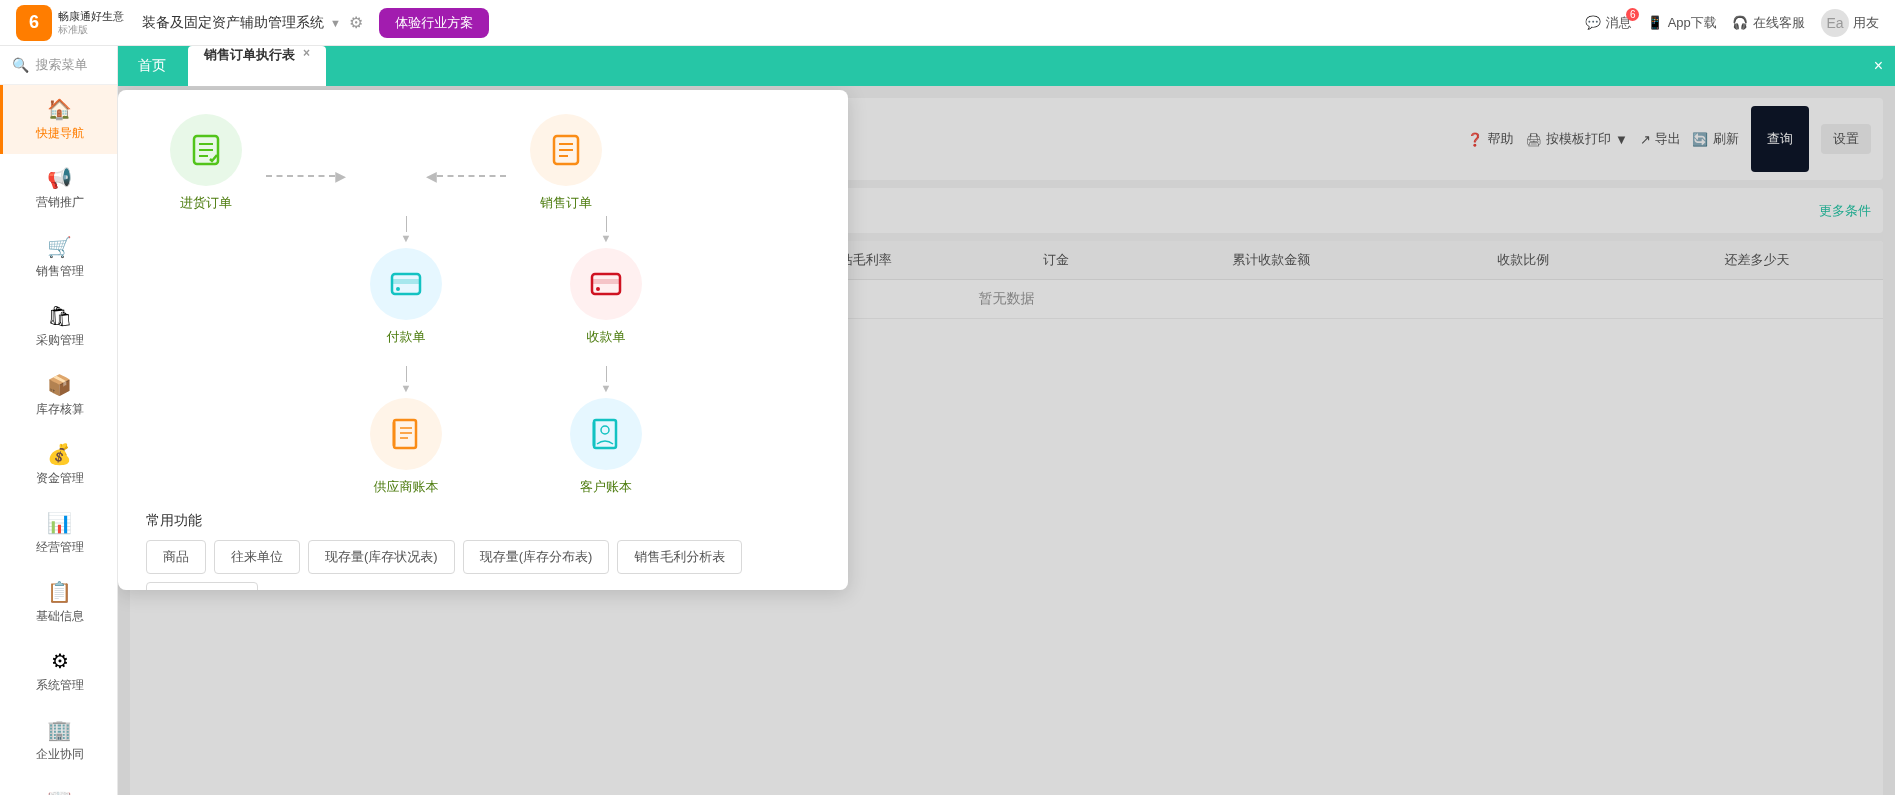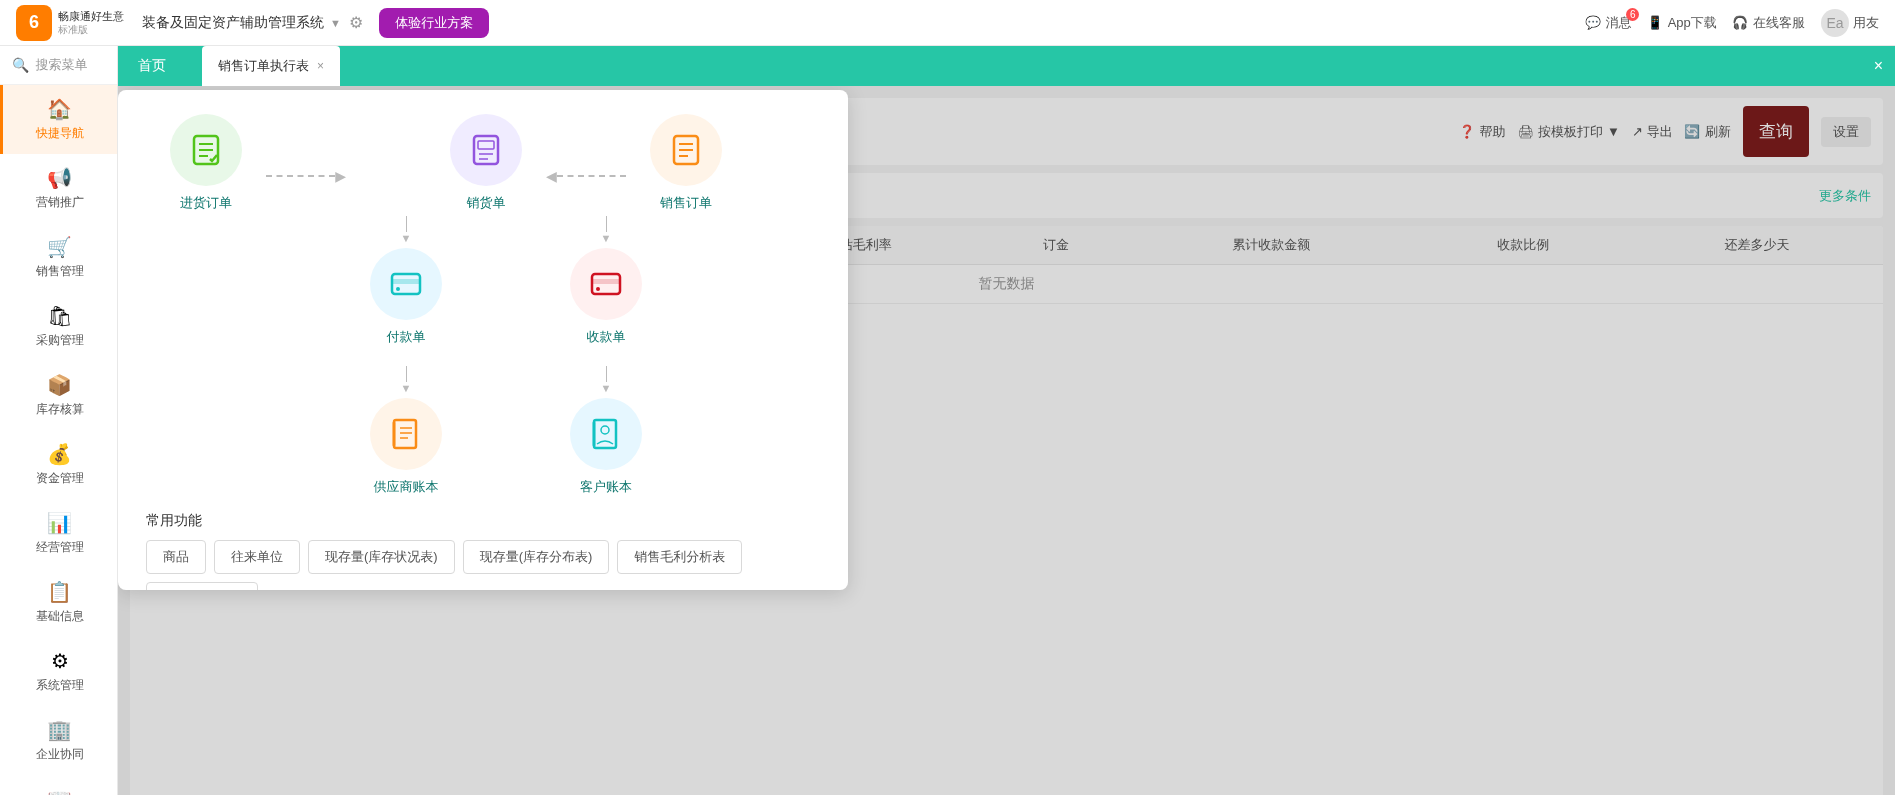--- a/index.html
+++ b/index.html
@@ -62,44 +62,44 @@
     
     .tab-bar {
       display: flex; align-items: center; background: #26c6a6;
       height: 40px; flex-shrink: 0;
     }
     .tab-home {
       padding: 0 20px; height: 100%; display: flex; align-items: center;
       color: #fff; font-size: 14px; cursor: pointer;
     }
     .tab-item {
-      padding: 0 16px; height: 100%; display: flex; align-items: center;
+      padding: 0 16px; height: 100%; display: flex; 
       background: #fff; color: #333; font-size: 13px; cursor: pointer;
-      margin-left: 16px; border-radius: 4px 4px 0 0;
+      margin-left: 2px; border-radius: 4px 4px 0 0; font-weight: bold;
     }
     .tab-close { margin-left: 8px; color: #999; font-size: 12px; cursor: pointer; }
     .tab-spacer { flex: 1; }
     .tab-close-all { color: #fff; font-size: 16px; padding: 0 12px; cursor: pointer; }
 
     
     .page-content { flex: 1; overflow: hidden; position: relative; background: #f5f5f5; padding: 12px; }
 
     
     .page-toolbar {
       display: flex; align-items: center; justify-content: flex-end;
       background: #fff; padding: 8px 12px; margin-bottom: 8px;
       gap: 12px; border-radius: 4px;
     }
     .toolbar-btn {
       display: flex; align-items: center; gap: 4px; color: #555;
       cursor: pointer; font-size: 13px; background: none; border: none;
     }
     .toolbar-btn-primary {
-      background: #7f1d1d; color: #fff; border: none; border-radius: 4px;
-      padding: 14px 16px; cursor: pointer; font-size: 17px;
+      background: #0f172a; color: #fff; border: none; border-radius: 4px;
+      padding: 24px 16px; cursor: pointer; font-size: 13px;
     }
     .toolbar-btn-setting {
       background: #f0f0f0; color: #555; border: none; border-radius: 4px;
       padding: 6px 12px; cursor: pointer; font-size: 13px;
     }
 
     
     .filter-row {
       display: flex; align-items: center; background: #fff;
       padding: 8px 12px; margin-bottom: 8px; gap: 20px; border-radius: 4px;
@@ -142,21 +142,21 @@
       width: 72px; height: 72px; border-radius: 50%;
       display: flex; align-items: center; justify-content: center;
       font-size: 28px; margin-bottom: 8px;
     }
     .flow-circle.green { background: #e8f8e8; color: #52c41a; }
     .flow-circle.red { background: #ffeaea; color: #ff4d4f; }
     .flow-circle.purple { background: #f0ecff; color: #9254de; }
     .flow-circle.orange { background: #fff4e8; color: #fa8c16; }
     .flow-circle.teal { background: #e6f7ff; color: #13c2c2; }
     .flow-circle.crimson { background: #fff0f0; color: #cf1322; }
-    .flow-label { font-size: 13px; color: #0f766e; text-align: left; }
+    .flow-label { font-size: 13px; color: #4d7c0f; text-align: left; }
 
     
     .common-functions { margin-top: 12px; }
     .common-functions-title { font-size: 14px; color: #333; margin-bottom: 10px; font-weight: 500; }
     .function-buttons { display: flex; flex-wrap: wrap; gap: 8px; }
     .function-btn {
       border: 1px solid #d9d9d9; border-radius: 4px;
       padding: 7px 16px; font-size: 13px; color: #555;
       background: #fff; cursor: pointer;
     }
@@ -352,31 +352,20 @@
               </div>
 
               <div style="display:flex;align-items:center;padding-bottom:28px;width:80px;">
                 <div style="flex:1;border-top:2px dashed #bbb;height:0;"></div>
                 <span style="color:#bbb;font-size:14px;">▶</span>
               </div>
 
 
               <div style="width:80px;"></div>
 
-              <div class="flow-node">
-                <div class="flow-circle purple">
-                  <svg width="36" height="36" viewBox="0 0 36 36">
-                      <rect x="6" y="4" width="24" height="28" rx="3" fill="none" stroke="#9254de" stroke-width="2.5"></rect>
-                      <rect x="10" y="9" width="16" height="8" rx="1" fill="none" stroke="#9254de" stroke-width="1.5"></rect>
-                      <line x1="11" y1="22" x2="25" y2="22" stroke="#9254de" stroke-width="1.5"></line>
-                      <line x1="11" y1="27" x2="20" y2="27" stroke="#9254de" stroke-width="1.5"></line>
-                    </svg>
-                </div>
-                <span class="flow-label">销货单</span>
-              </div>
 
               <div style="display:flex;align-items:center;padding-bottom:28px;width:80px;">
                 <span style="color:#bbb;font-size:14px;">◀</span>
                 <div style="flex:1;border-top:2px dashed #bbb;height:0;"></div>
               </div>
 
               <div class="flow-node">
                 <div class="flow-circle orange">
                   <svg width="36" height="36" viewBox="0 0 36 36">
                       <rect x="6" y="4" width="24" height="28" rx="3" fill="none" stroke="#fa8c16" stroke-width="2.5"></rect>

